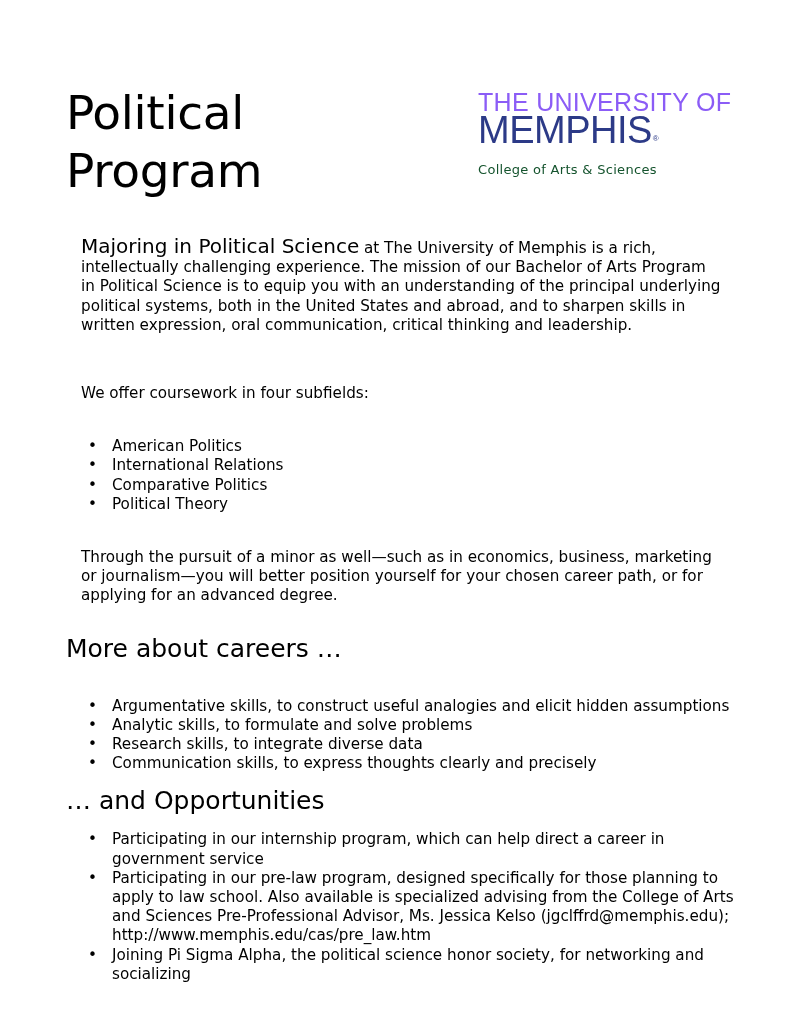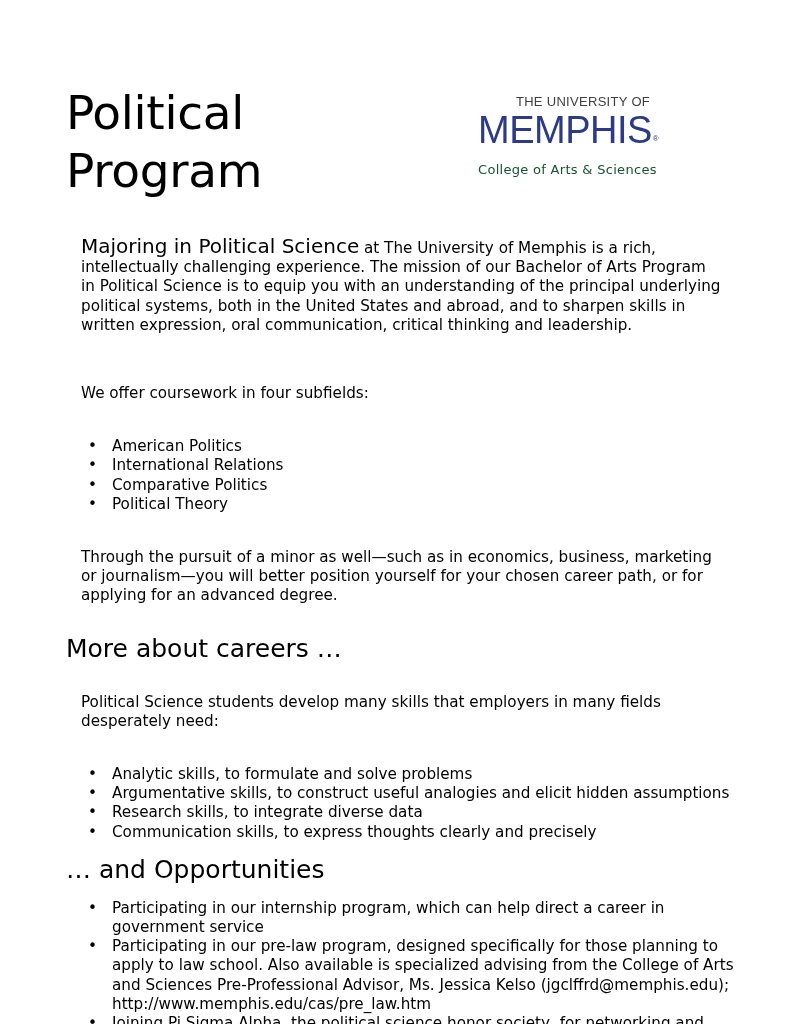--- a/index.html
+++ b/index.html
@@ -8,22 +8,22 @@
       font-family: "DejaVu Sans", sans-serif; color: #000;
     }
     .title {
       position: absolute; left: 66px; top: 84px;
       font-family: "DejaVu Sans", sans-serif; font-weight: normal;
       font-size: 47px; line-height: 58px; margin: 0;
       letter-spacing: -0.3px;
     }
     .logo { position: absolute; left: 478px; top: 92px; width: 210px; }
     .logo-top {
-      font-family: "Liberation Sans", sans-serif; font-size: 13px; color: #404040;
-      letter-spacing: 0.3px; line-height: 20px; white-space: nowrap; text-align: center;
+      font-family: "Liberation Sans", sans-serif; font-size: 25px; color: #8b5cf6;
+      letter-spacing: 0.3px; line-height: 20px; white-space: nowrap;
     }
     .logo-main {
       font-family: Liberation Sans, sans-serif; font-size: 38px; color: #2c3a87;
       line-height: 38px; letter-spacing: -0.5px; white-space: nowrap; margin-top: -1px;
     }
     .logo-main sup { font-size: 8px; vertical-align: 2px; margin-left: 1px; }
     .logo-sub {
       font-family: "DejaVu Sans", sans-serif; font-size: 13px; color: #14532d;
       line-height: 18px; margin-top: 3px; white-space: nowrap; letter-spacing: 0.3px;
     }
@@ -68,25 +68,24 @@
     <li>American Politics</li>
     <li>International Relations</li>
     <li>Comparative Politics</li>
     <li>Political Theory</li>
   </ul>
   <div class="gap"></div>
   <p>Through the pursuit of a minor as well—such as in economics, business, marketing or journalism—you will better position yourself for your chosen career path, or for applying for an advanced degree.</p>
   <div style="height:16px"></div>
   <h2>More about careers …</h2>
   <div style="height:17px"></div>
-  <p>Political Science students develop many skills that employers in many fields desperately need:</p>
   <div class="gap"></div>
   <ul>
+    <li>Argumentative skills, to construct useful analogies and elicit hidden assumptions</li>
     <li>Analytic skills, to formulate and solve problems</li>
-    <li>Argumentative skills, to construct useful analogies and elicit hidden assumptions</li>
     <li>Research skills, to integrate diverse data</li>
     <li>Communication skills, to express thoughts clearly and precisely</li>
   </ul>
   <div style="height:16px"></div>
   <h2>… and Opportunities</h2>
   <div style="height:17px"></div>
   <ul>
     <li>Participating in our internship program, which can help direct a career in government service</li>
     <li>Participating in our pre-law program, designed specifically for those planning to apply to law school.  Also available is specialized advising from the College of Arts and Sciences Pre-Professional Advisor, Ms. Jessica Kelso (jgclffrd@memphis.edu); http://www.memphis.edu/cas/pre_law.htm</li>
     <li>Joining Pi Sigma Alpha, the political science honor society, for networking and socializing</li>

